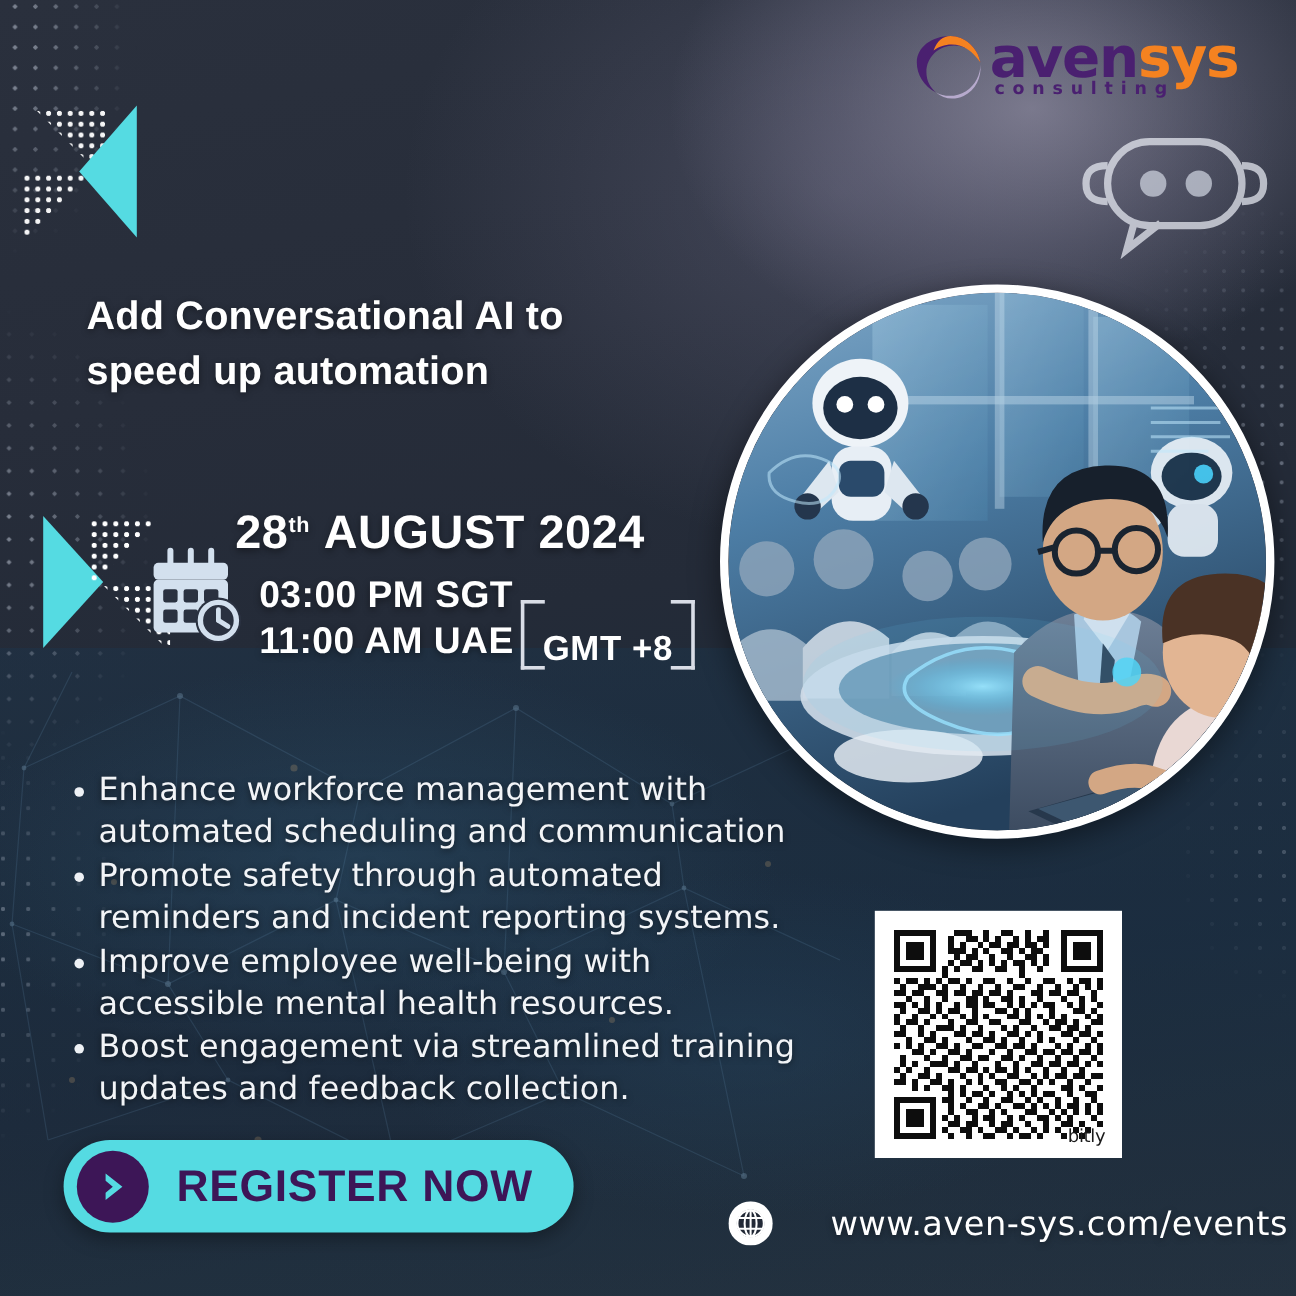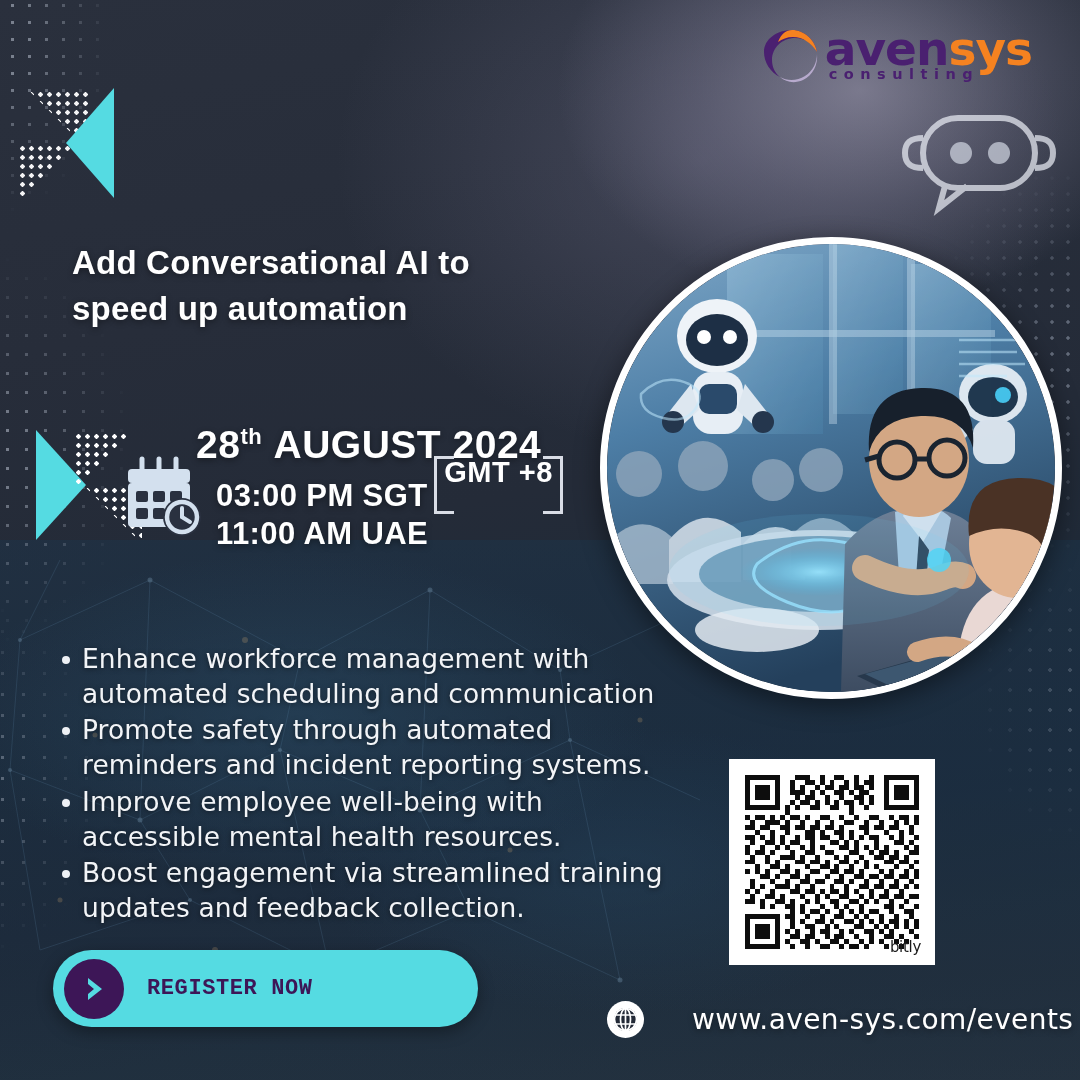--- a/index.html
+++ b/index.html
@@ -138,30 +138,30 @@
   
   #chatbot { position:absolute; left:893px; top:108px; width:172px; height:108px; opacity:.72; }
 
   
   #cal-icon { position:absolute; left:122px; top:455px; width:84px; height:84px; }
   #date-main {
     position:absolute; left:196px; top:423px;
     color:#fff; font-size:39px; font-weight:bold; letter-spacing:.5px; white-space:nowrap;
     text-shadow:0 2px 6px rgba(0,0,0,.4);
   }
-  #date-main .sup { font-size:22px; vertical-align:super; }
+  #date-main .sup { font-size:18px; vertical-align:super; }
   #time-lines {
     position:absolute; left:216px; top:477px;
     color:#fff; font-size:31px; font-weight:bold; line-height:1.24; letter-spacing:.4px;
     text-shadow:0 2px 6px rgba(0,0,0,.4);
   }
   #gmt-box {
-    position:absolute; left:434px; top:456px;
-    width:129px; height:58px;
-    display:flex; align-items:flex-start; justify-content:center;
+    position:absolute; left:434px; top:500px;
+    width:145px; height:58px;
+    display:flex; align-items:flex-end; justify-content:center;
   }
   #gmt-box .brk { position:absolute; top:0; width:20px; height:58px; border:3px solid #d9dde6; }
   #gmt-box .brk.l { left:0; border-right:none; }
   #gmt-box .brk.r { right:0; border-left:none; }
   #gmt-label { color:#fff; font-size:29px; font-weight:bold; letter-spacing:.5px; }
 
   
   #learn-heading {
     position:absolute; left:33px; top:580px;
     color:#fff; font-size:36px; font-weight:normal; letter-spacing:.2px;
@@ -217,23 +217,23 @@
     cursor:pointer;
   }
   #register-arrow {
     width:60px; height:60px; border-radius:50%;
     background:var(--purple);
     margin-left:11px;
     display:flex; align-items:center; justify-content:center;
     flex:none;
   }
   #register-label {
-    color:var(--purple); font-size:22px; font-weight:bold;
+    color:var(--purple); font-size:37px; font-weight:bold;
     letter-spacing:.6px; margin-left:23px;
-    font-family:Liberation Mono, monospace;
+    font-family:Liberation Sans, sans-serif;
   }
 
   
   #website-row {
     position:absolute; left:607px; top:1001px;
     display:flex; align-items:center;gap:22px;
   }
   #globe-icon { width:37px; height:37px; flex:none; }
   #website-url {
     color:#fff; font-size:28px; margin-left:26px; letter-spacing:.4px;

